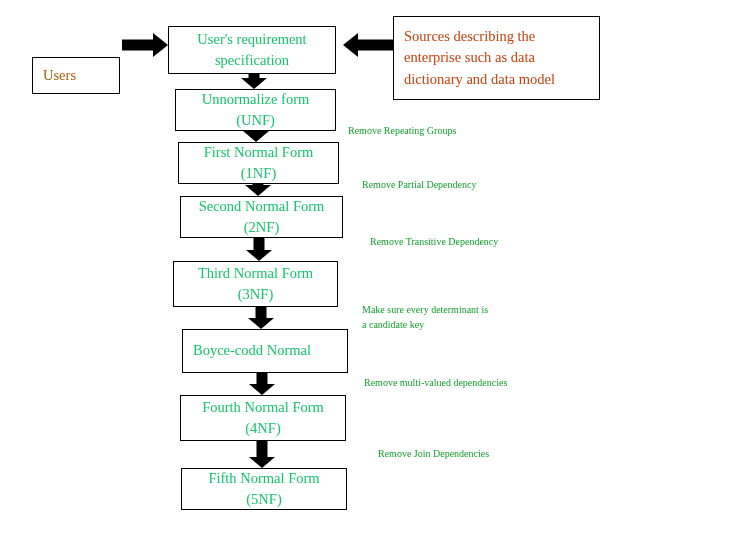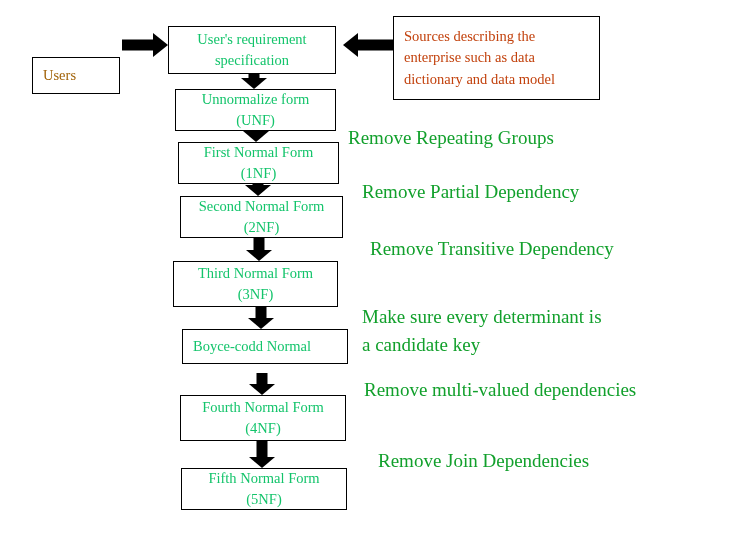--- a/index.html
+++ b/index.html
@@ -27,21 +27,21 @@
     flex-direction: column;
     justify-content: center;
   }
   .node.center { text-align: center; align-items: center; }
   .node.left   { text-align: left; align-items: flex-start; padding-left: 10px; }
   .node .ln { display: block; white-space: nowrap; }
 
   .note {
     position: absolute;
     color: #12a02c;
-    font-size: 19px;
+    font-size: 10px;
     line-height: 1.45;
     white-space: pre-line;
   }
 
   
   .arrow-down {
     position: absolute;
     width: 26px;
     display: block;
   }
@@ -124,21 +124,21 @@
       <span class="ln">(1NF)</span>
     </div>
     <div class="node center" style="left: 180px; top: 196px; width: 163px; height: 42px; color: rgb(19, 196, 107); border-color: rgb(0, 0, 0);">
       <span class="ln">Second Normal Form</span>
       <span class="ln">(2NF)</span>
     </div>
     <div class="node center" style="left: 173px; top: 261px; width: 165px; height: 46px; color: rgb(19, 196, 107); border-color: rgb(0, 0, 0);">
       <span class="ln">Third Normal Form</span>
       <span class="ln">(3NF)</span>
     </div>
-    <div class="node left" style="left: 182px; top: 329px; width: 166px; height: 35px; color: rgb(19, 196, 107); border-color: rgb(0, 0, 0);">
+    <div class="node left" style="left: 182px; top: 329px; width: 166px; height: 44px; color: rgb(19, 196, 107); border-color: rgb(0, 0, 0);">
       <span class="ln">Boyce-codd Normal</span>
     </div>
     <div class="node center" style="left: 180px; top: 395px; width: 166px; height: 46px; color: rgb(19, 196, 107); border-color: rgb(0, 0, 0);">
       <span class="ln">Fourth Normal Form</span>
       <span class="ln">(4NF)</span>
     </div>
     <div class="node center" style="left: 181px; top: 468px; width: 166px; height: 42px; color: rgb(19, 196, 107); border-color: rgb(0, 0, 0);">
       <span class="ln">Fifth Normal Form</span>
       <span class="ln">(5NF)</span>
     </div>

